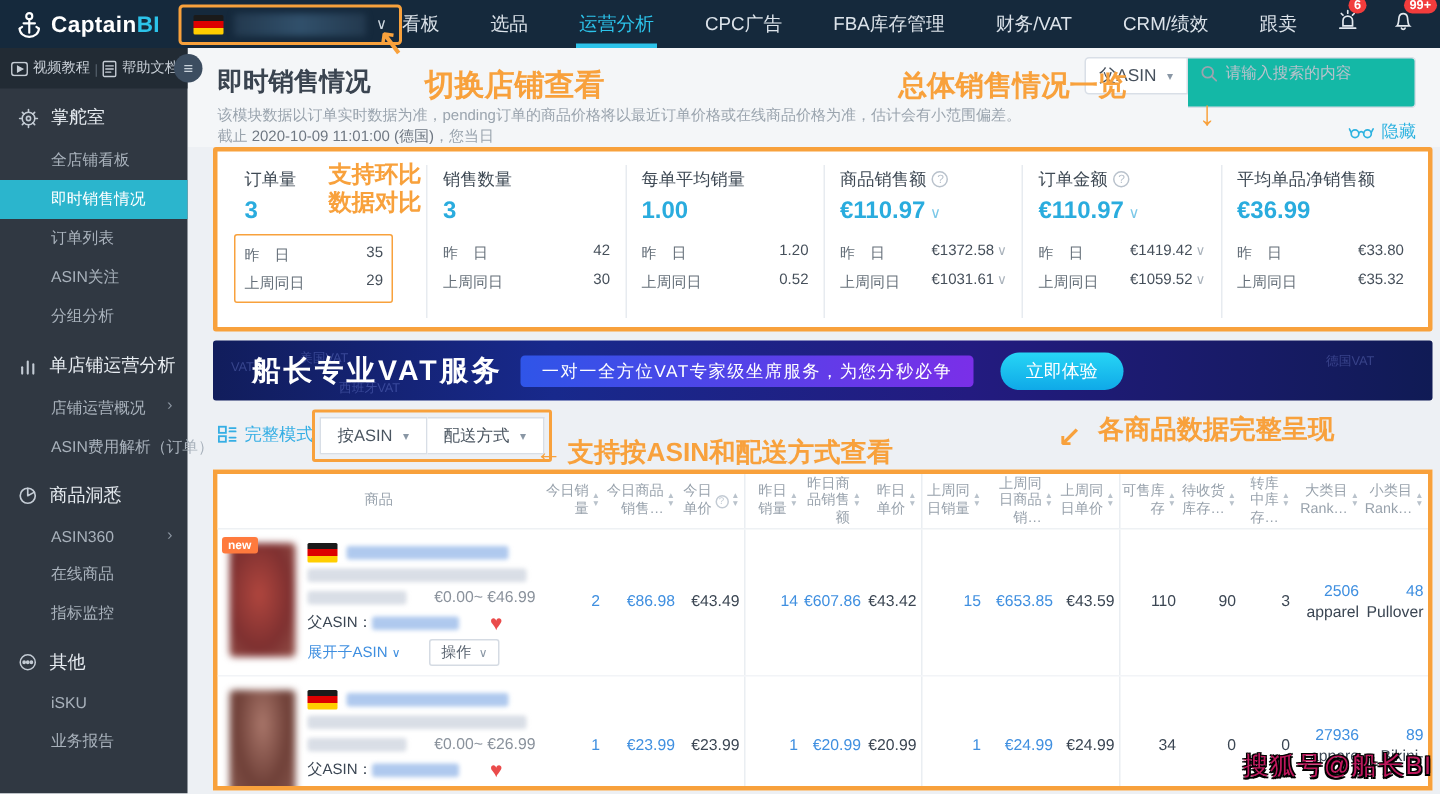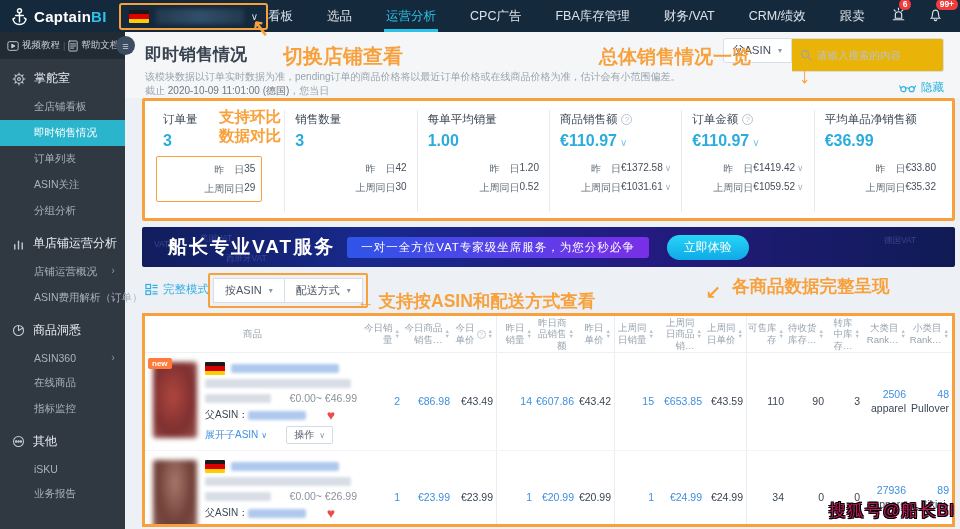--- a/index.html
+++ b/index.html
@@ -40,35 +40,35 @@
   
   .main{position:absolute;left:125px;top:32px;right:0;bottom:0;background:#EDF0F4;overflow:hidden}
   .head-band{position:absolute;left:0;top:0;right:0;height:66px;background:#F4F6F8}
   .page-title{position:absolute;left:20px;top:11px;font-size:17px;font-weight:bold;color:#3A4450}
   .subtitle{position:absolute;left:20px;top:38px;font-size:10px;color:#9AA4AE;white-space:nowrap}
   .asof{position:absolute;left:20px;top:52px;font-size:10px;color:#9AA4AE}
   .asof .t{color:#6E7782}
   .search-wrap{position:absolute;right:16px;top:6px;display:flex;height:25px}
   .filter-dd{display:flex;align-items:center;gap:7px;background:#fff;border:1px solid #D9DFE7;border-radius:3px 0 0 3px;padding:0 9px;font-size:11.5px;color:#46505C;cursor:pointer}
   .filter-dd .caret{color:#8A97A5;font-size:8px}
-  .search-input{display:flex;align-items:center;gap:5px;background:#eab308;border:1px solid #D9DFE7;border-left:none;border-radius:0 3px 3px 0;padding:16px 8px;width:152px;color:#9AA4AE}
+  .search-input{display:flex;align-items:flex-end;gap:5px;background:#14b8a6;border:1px solid #D9DFE7;border-left:none;border-radius:0 3px 3px 0;padding:16px 8px;width:152px;color:#9AA4AE}
   .search-input input{border:none;outline:none;font-size:10.5px;width:100%;color:#46505C;font-family:inherit;background:transparent}
   .search-input input::placeholder{color:#B9C2CC}
   .hide-link{position:absolute;right:16px;top:48px;display:flex;gap:5px;color:#2FB3E0;font-size:11.5px;align-items:center;cursor:pointer}
 
   
   .stats{position:absolute;left:17px;top:66px;width:813px;height:123px;border:3px solid #F8A13C;background:#fff;display:flex;padding:9px 6px 6px 8px;border-radius:2px}
   .stat{flex:1;padding:2px 10px;position:relative;min-width:0}
   .stat + .stat{border-left:1px solid #E7EBF0}
   .stat-label{font-size:11.5px;color:#3E4954;display:flex;gap:4px;align-items:center;white-space:nowrap}
   .help-c{width:11px;height:11px;border:1px solid #B9C2CC;border-radius:50%;color:#B9C2CC;font-size:8px;display:inline-flex;align-items:center;justify-content:center;flex:none}
   .stat-value{font-size:16px;font-weight:bold;color:#2AACDE;margin-top:5px;white-space:nowrap}
   .stat-value .vc{font-size:10px;color:#7BC8E8;font-weight:normal;margin-left:3px}
   .stat-rows{margin-top:9px}
-  .srow{display:flex;justify-content:flex-end;font-size:10px;color:#66707A;padding:2.5px 0;white-space:nowrap}
+  .srow{display:flex;justify-content:space-between;font-size:10px;color:#66707A;padding:2.5px 0;white-space:nowrap}
   .srow .sv{color:#454F5A}
   .srow .vc{color:#AAB3BC;font-size:9px;margin-left:2px}
   .stat.boxed .stat-rows{border:1px solid #F8A13C;border-radius:2px;padding:3px 6px;margin-left:-7px;margin-right:12px;margin-top:6px}
   .anno-compare{position:absolute;left:66px;top:-3px;color:#F8A13C;font-weight:bold;font-size:15.5px;line-height:1.25;white-space:pre-line;z-index:5}
 
   
   .banner{position:absolute;left:17px;top:195px;width:813px;height:40px;background:linear-gradient(90deg,#111D5C 0%,#18298C 28%,#231B80 62%,#101B55 100%);display:flex;align-items:center;overflow:hidden;border-radius:2px}
   .banner-title{color:#fff;font-size:19px;font-weight:bold;margin-left:26px;letter-spacing:2px;z-index:2;white-space:nowrap}
   .banner-pill{margin-left:12px;background:linear-gradient(90deg,#2F55E8,#7A2FE8);color:#fff;font-size:11.5px;padding:3px 14px;border-radius:3px;z-index:2;white-space:nowrap;letter-spacing:1px}
   .banner-cta{margin-left:18px;background:linear-gradient(180deg,#27D5F5,#0FA9E8);color:#fff;font-size:12px;padding:4px 17px;border-radius:13px;z-index:2;cursor:pointer;white-space:nowrap}

